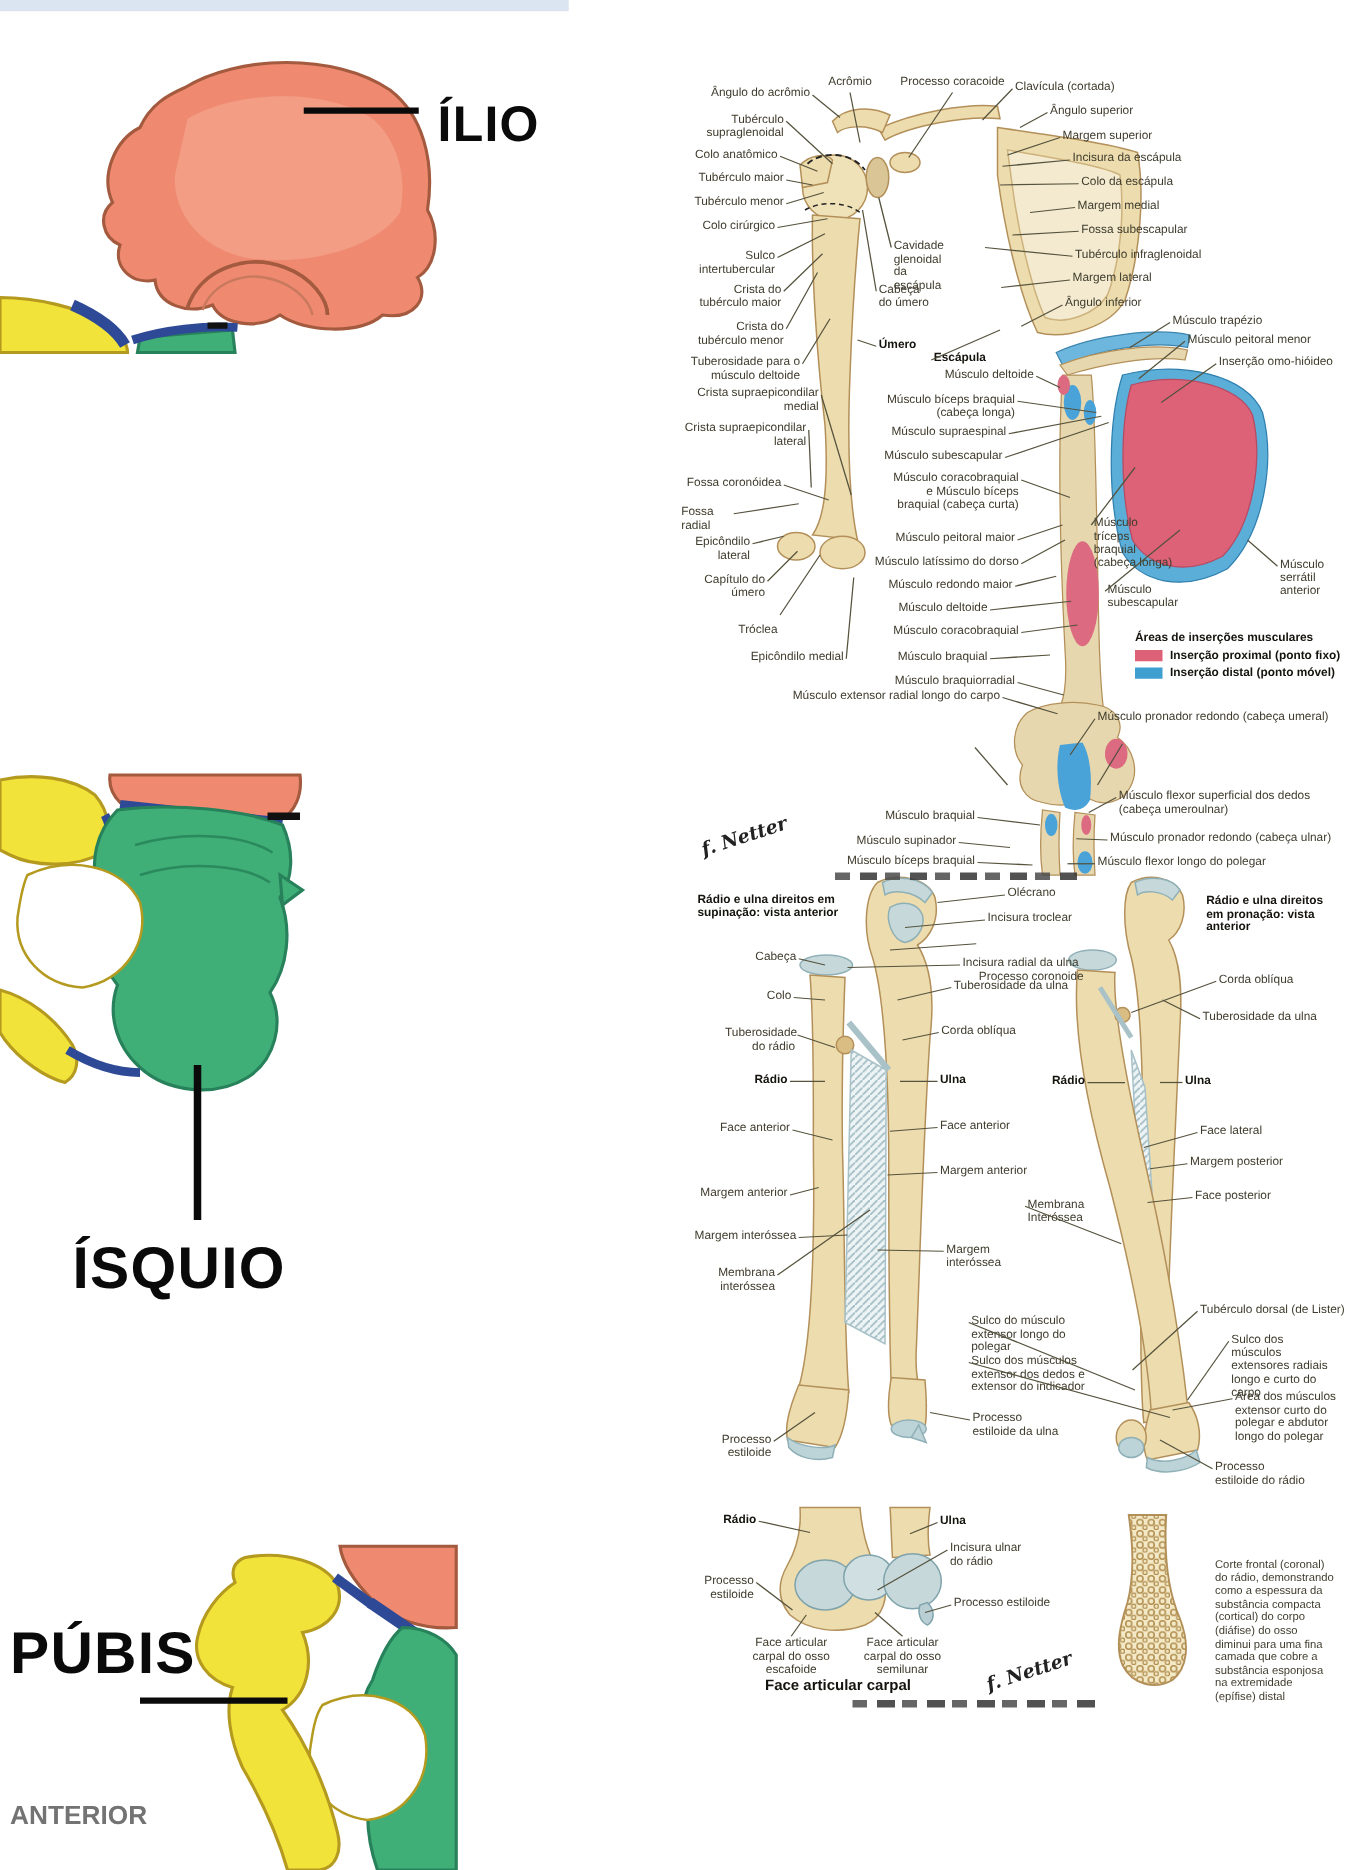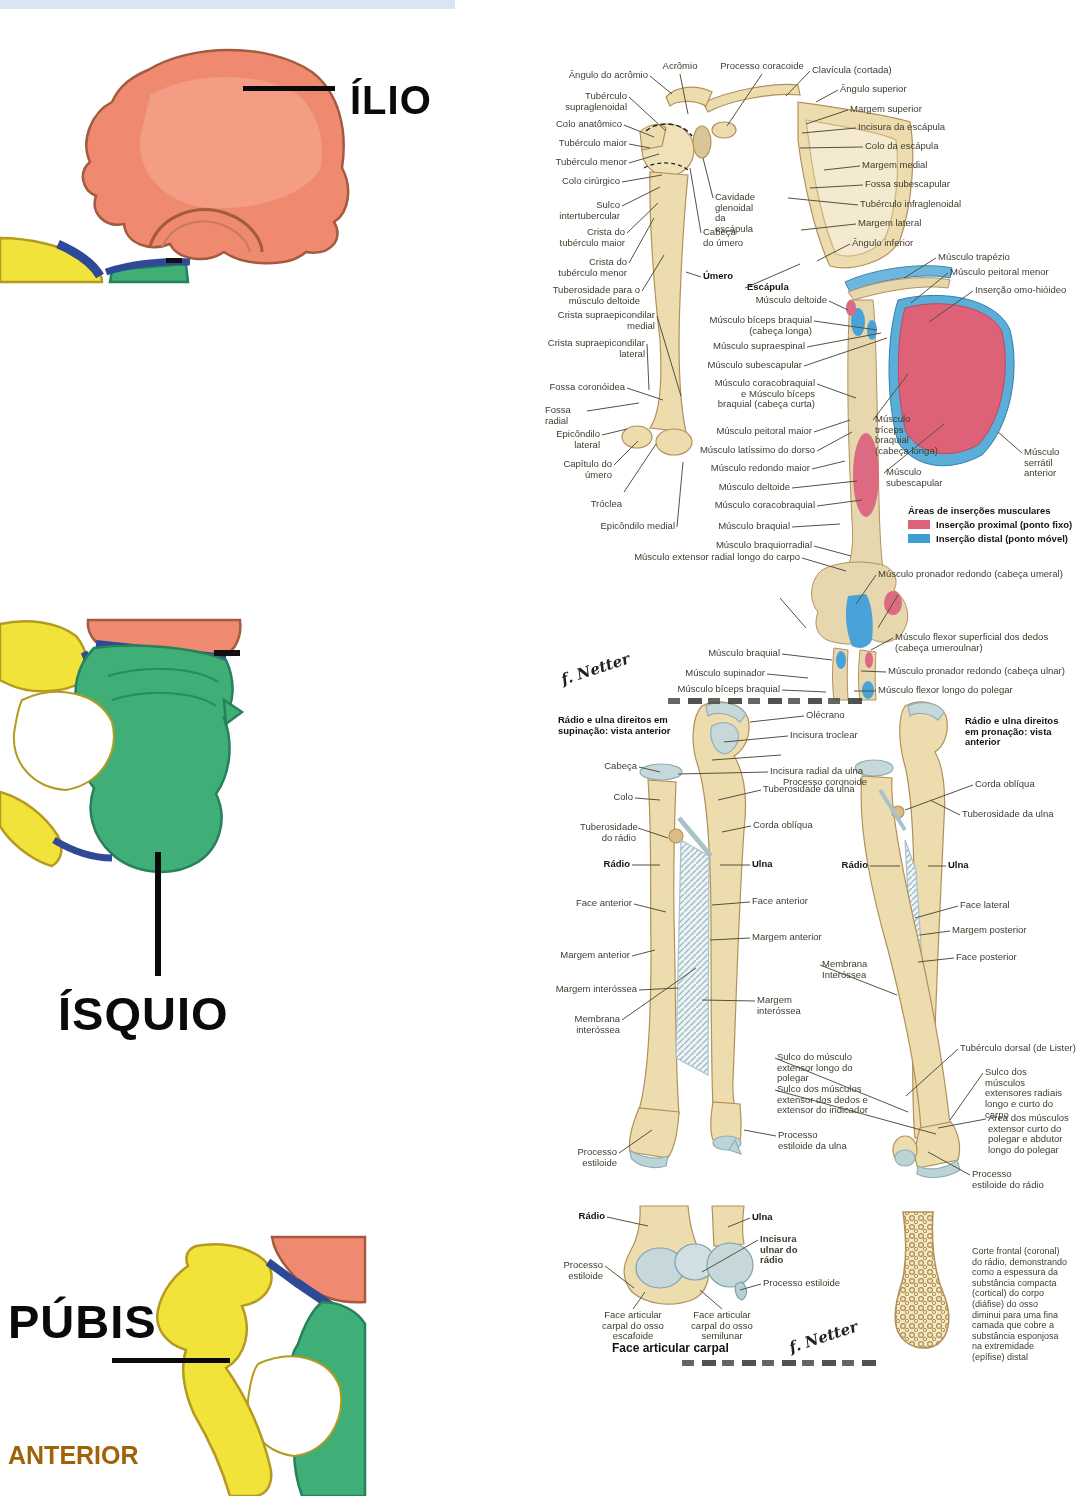--- a/index.html
+++ b/index.html
@@ -9,21 +9,21 @@
   #labels{position:absolute;left:0;top:0;width:1080px;height:1496px;}
   .plate-label{position:absolute;font-size:9.5px;line-height:1.12;color:#3f3c2d;white-space:nowrap;}
   .plate-label.wrapped{white-space:normal;}
   .plate-label.bold{font-weight:700;color:#15130d;}
   #leader-lines line{stroke:#55523d;stroke-width:1;}
   .big-label{position:absolute;font-weight:800;color:#0a0a0a;letter-spacing:1px;
              font-family:"Liberation Sans",sans-serif;}
   #ilio-label{left:350px;top:78px;font-size:40px;}
   #isquio-label{left:58px;top:986px;font-size:47px;}
   #pubis-label{left:8px;top:1294px;font-size:47px;}
-  #anterior-label{left:8px;top:1441px;font-size:25px;letter-spacing:0;color:#a16207;}
+  #anterior-label{left:8px;top:1441px;font-size:21px;letter-spacing:0;color:#737373;}
   #top-strip{position:absolute;left:0;top:0;width:455px;height:9px;background:#dbe5f1;}
   .artifact{position:absolute;height:6px;opacity:.85;
     background:repeating-linear-gradient(90deg,#4a4a4a 0 12px,transparent 12px 20px,#333 20px 34px,transparent 34px 40px);}
   #artifact1{left:668px;top:698px;width:195px;}
   #artifact2{left:682px;top:1360px;width:195px;}
   .signature{position:absolute;font-family:"DejaVu Serif",serif;font-style:italic;font-weight:700;
              font-size:15px;color:#222;transform:rotate(-18deg);}
   #signature1{left:560px;top:660px;}
   #signature2{left:788px;top:1328px;}
   #legend{position:absolute;left:908px;top:505px;width:180px;}
@@ -266,21 +266,21 @@
       <div class="plate-label" style="left: 960px; top: 1043px;">Tubérculo dorsal (de Lister)</div>
       <div class="plate-label wrapped" style="left: 985px; width: 84px; top: 1067px;">Sulco dos músculos extensores radiais longo e curto do carpo</div>
       <div class="plate-label wrapped" style="left: 988px; width: 84px; top: 1113px;">Área dos músculos extensor curto do polegar e abdutor longo do polegar</div>
       <div class="plate-label wrapped" style="left: 972px; width: 72px; top: 1169px;">Processo estiloide do rádio</div>
       <div class="plate-label wrapped" style="left: 777px; width: 108px; top: 1052px;">Sulco do músculo extensor longo do polegar</div>
       <div class="plate-label wrapped" style="left: 777px; width: 108px; top: 1084px;">Sulco dos músculos extensor dos dedos e extensor do indicador</div>
       <div class="plate-label wrapped" style="left: 778px; width: 72px; top: 1130px;">Processo estiloide da ulna</div>
       <div class="plate-label wrapped" style="left: 567px; width: 50px; text-align: right; top: 1147px;">Processo estiloide</div>
       <div class="plate-label bold" style="right: 475px; text-align: right; top: 1211px;">Rádio</div>
       <div class="plate-label bold" style="left: 752px; top: 1212px;">Ulna</div>
-      <div class="plate-label wrapped" style="left: 760px; width: 58px; top: 1234px; font-weight: bold;">Incisura ulnar do rádio</div>
+      <div class="plate-label wrapped" style="left: 760px; width: 58px; top: 1234px;">Incisura ulnar do rádio</div>
       <div class="plate-label wrapped" style="left: 553px; width: 50px; text-align: right; top: 1260px;">Processo estiloide</div>
       <div class="plate-label" style="left: 763px; top: 1278px;">Processo estiloide</div>
       <div class="plate-label wrapped" style="left: 591px; width: 84px; text-align: center; top: 1310px;">Face articular carpal do osso escafoide</div>
       <div class="plate-label wrapped" style="left: 680px; width: 84px; text-align: center; top: 1310px;">Face articular carpal do osso semilunar</div>
       <div class="plate-label bold" style="font-size: 12px; left: 612px; top: 1342px;">Face articular carpal</div>
     </div>
 
   <svg id="leader-lines" class="layer" width="1080" height="1496" viewBox="0 0 1080 1496">
       <line x1="650" y1="76" x2="672" y2="94"></line>
       <line x1="680" y1="74" x2="688" y2="114"></line>

